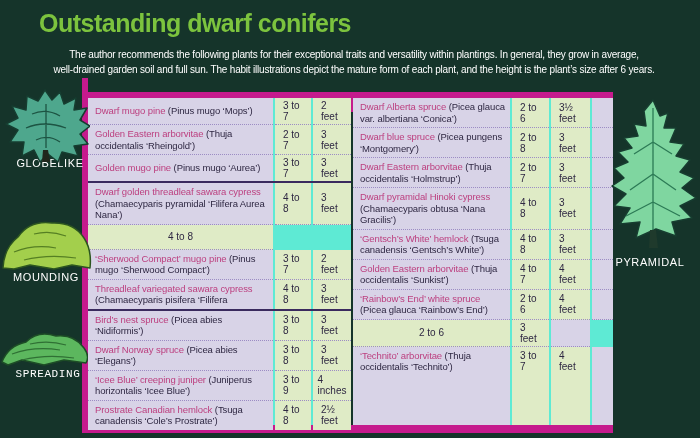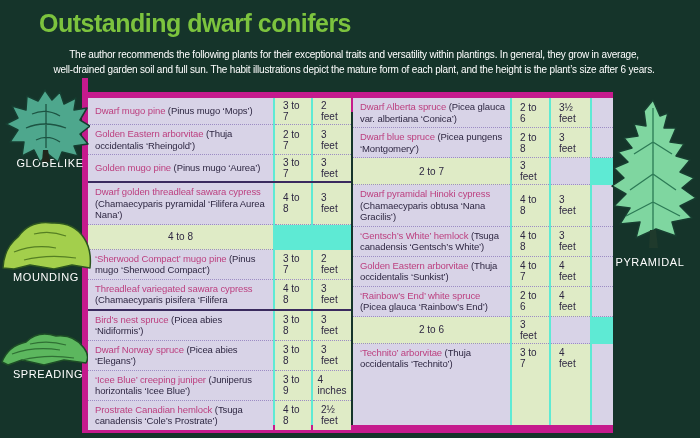--- a/index.html
+++ b/index.html
@@ -50,21 +50,21 @@
   .cell-spacer{background:#d8d3e7;}
   .common{color:#bc3f7f;}
   .botanical{color:#2e2742;}
   .section .row:not(:last-child)>div,
   .tbl-right .row.dotted>div{border-bottom:1px dotted #9c8cc4;}
   .filler{flex:1;display:grid;column-gap:2px;min-height:0;}
   
   .habit{position:absolute;color:#ffffff;font-size:11px;letter-spacing:0.6px;text-align:center;width:80px;}
   .lbl-globelike{left:10px;top:157px;}
   .lbl-mounding{left:6px;top:271px;}
-  .lbl-spreading{left:8px;top:368px;}
+  .lbl-spreading{left:8px;top:368px;font-family:Liberation Mono, monospace;}
   .lbl-pyramidal{left:608px;top:256px;width:84px;}
   
   .illus{position:absolute;}
   .il-globe{left:2px;top:84px;}
   .il-mound{left:0px;top:210px;}
   .il-spread{left:0px;top:314px;}
   .il-pyramid{left:606px;top:98px;}
 </style>
 </head>
 <body>
@@ -183,20 +183,23 @@
       </div>
       <div class="row row-right dotted">
         <div class="cell-name">
           <span><span class="common">Dwarf blue spruce</span><span class="botanical"> (Picea pungens ‘Montgomery’)</span></span>
         </div>
         <div class="cell-num">2 to 8</div>
         <div class="cell-num">3 feet</div>
         <div class="cell-spacer"></div>
       </div>
       <div class="row row-right dotted">
+        <div class="cell-name">
+          <span><span class="common">Dwarf Eastern arborvitae</span><span class="botanical"> (Thuja occidentalis ‘Holmstrup’)</span></span>
+        </div>
         <div class="cell-num">2 to 7</div>
         <div class="cell-num">3 feet</div>
         <div class="cell-spacer"></div>
       </div>
       <div class="row row-right dotted">
         <div class="cell-name">
           <span><span class="common">Dwarf pyramidal Hinoki cypress</span><span class="botanical"> (Chamaecyparis obtusa ‘Nana Gracilis’)</span></span>
         </div>
         <div class="cell-num">4 to 8</div>
         <div class="cell-num">3 feet</div>

